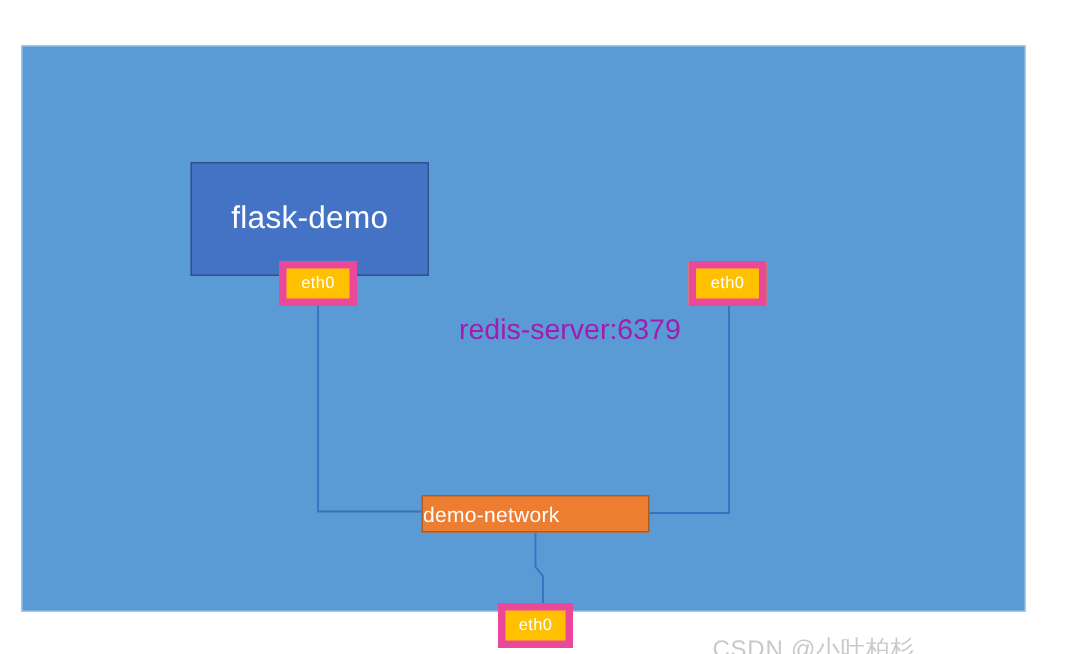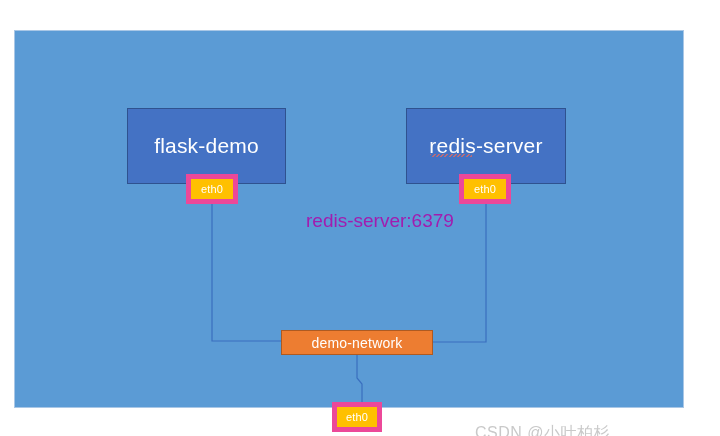--- a/index.html
+++ b/index.html
@@ -122,21 +122,20 @@
     position: absolute;
     left: 281px;
     top: 314px;
     width: 152px;
     height: 25px;
     background: #ED7D31;
     border: 1px solid #AE5A21;
     box-sizing: border-box;
     display: flex;
     align-items: center;
-    justify-content: center;
   }
   #box-demo-network span {
     color: #ffffff;
     font-size: 14px;
     letter-spacing: 0.2px;
     white-space: nowrap;
   }
 
   
   #connectors {
@@ -181,23 +180,20 @@
 
     <path d="M 486 188 L 486 326 L 433 326" fill="none" stroke="#3A6FBF" stroke-width="1.2"></path>
 
     <path d="M 357 339 L 357 362 L 362 368 L 362 386" fill="none" stroke="#3A6FBF" stroke-width="1.2"></path>
   </svg>
 
   <div class="service-box" id="box-flask-demo">
     <span class="service-label">flask-demo</span>
   </div>
 
-  <div class="service-box" id="box-redis-server">
-    <span class="service-label spell-underline">redis-server</span>
-  </div>
 
   <div class="eth-badge" id="eth-flask">
     <span>eth0</span>
   </div>
 
   <div class="eth-badge" id="eth-redis">
     <span>eth0</span>
   </div>
 
   <div id="port-label">redis-server:6379</div>

